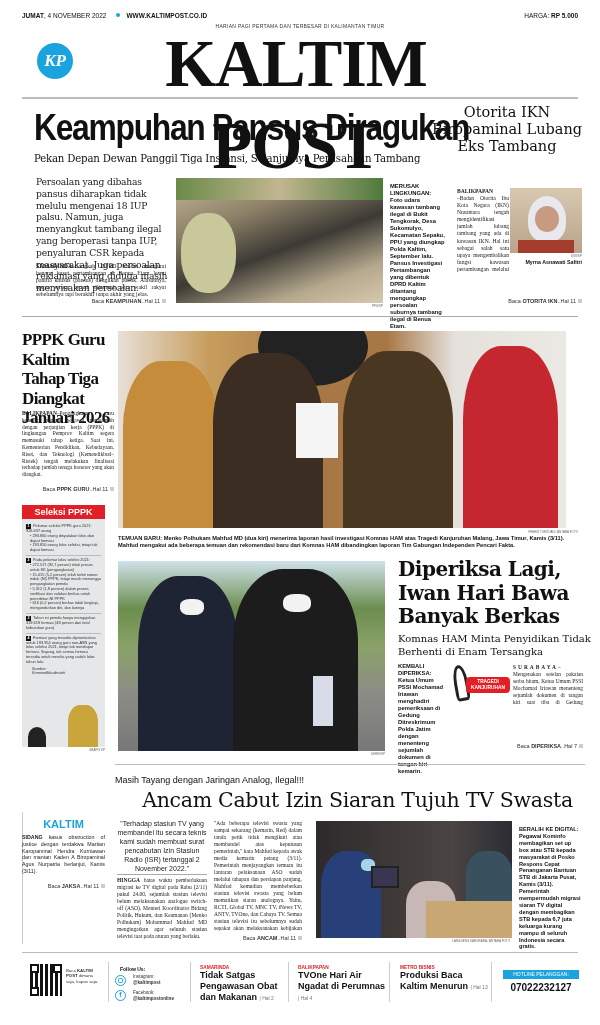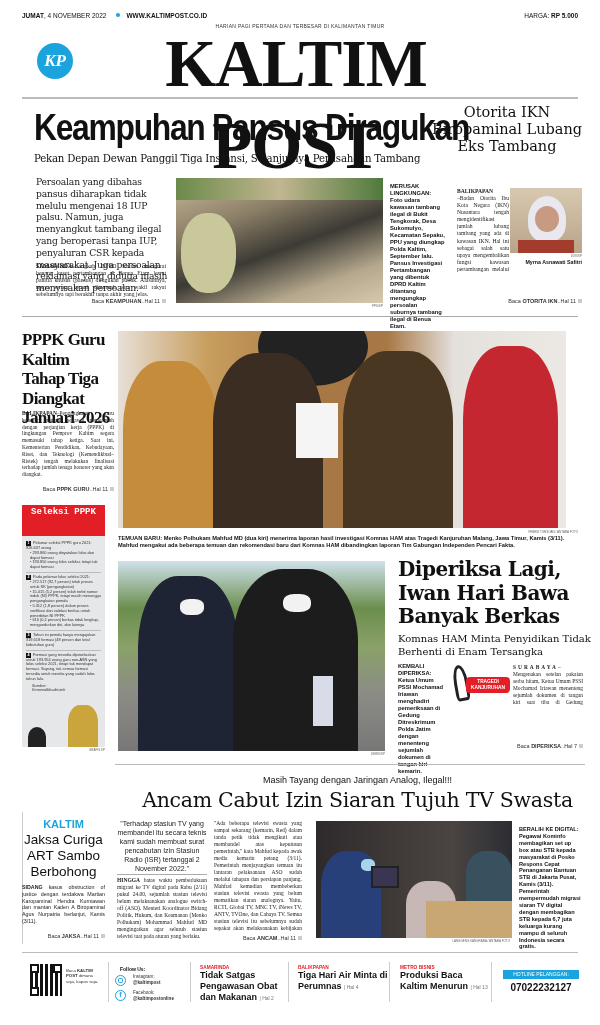--- a/index.html
+++ b/index.html
@@ -20,29 +20,29 @@
 .body-sm b{font-weight:bold}
 .baca{font-family:"Liberation Sans",sans-serif;font-size:5.5px;color:#333;text-align:right}
 .baca b{font-weight:bold}
 .baca .sq{display:inline-block;width:4px;height:4px;background:#ccc;margin-left:2px}
 .photo{background:#777;overflow:hidden;position:absolute}
 .cap{font-family:"Liberation Sans",sans-serif;font-weight:bold;font-size:5.8px;line-height:7px;color:#111}
 .credit{font-family:"Liberation Sans",sans-serif;font-size:3px;color:#666;text-align:right}
 .otorita-title{left:432px;top:104px;width:150px;text-align:center;font-family:"DejaVu Serif",serif;font-size:14.5px;line-height:17px}
 .pppk-title{left:22px;top:330px;width:92px;font-family:"Liberation Serif",serif;font-weight:bold;font-size:17px;line-height:19.5px;letter-spacing:-.6px}
 .infobox{left:22px;top:505px;width:83px;height:242px;background:#e6e7e8}
-.infobox .hd{background:#e21f26;color:#fff;font-family:Liberation Mono, monospace;font-weight:bold;font-size:9px;text-align:center;height:31px;line-height:14px}
+.infobox .hd{background:#e21f26;color:#fff;font-family:Liberation Sans, sans-serif;font-weight:bold;font-size:9px;text-align:center;height:14px;line-height:14px}
 .infobox .items{padding:3px 4px;font-family:"Liberation Sans",sans-serif;font-size:3.9px;line-height:4.8px;color:#333}
 .infobox .num{display:inline-block;background:#111;color:#fff;font-weight:bold;width:5px;height:5px;text-align:center;line-height:5px;font-size:3.6px;margin-right:2px;vertical-align:top}
 .infobox .blk{border-bottom:.5px solid #bbb;padding:2px 0}
 .infobox ul{list-style:none;padding-left:4px}
 .infobox li:before{content:"• "}
 .diperiksa-title{left:398px;top:558px;width:200px;font-family:"DejaVu Serif",serif;font-weight:bold;font-size:20px;line-height:23.5px;letter-spacing:-.5px}
 .diperiksa-sub{left:398px;top:632px;width:200px;font-family:"DejaVu Serif",serif;font-size:10px;line-height:13px}
-.ancam-kicker{left:115px;top:775px;width:485px;text-align:center;font-family:"Liberation Sans",sans-serif;font-size:9px}
+.ancam-kicker{left:115px;top:775px;width:485px;font-family:"Liberation Sans",sans-serif;font-size:9px}
 .ancam-title{left:115px;top:788px;width:485px;text-align:center;font-family:"DejaVu Serif",serif;font-size:20.5px;letter-spacing:-.3px}
 .hukum-box{left:22px;top:818px;width:83px;height:132px}
 .hukum-kicker{font-family:"Liberation Sans",sans-serif;font-weight:bold;font-size:11px;color:#1aa3dd;text-align:center}
 .hukum-title{font-family:"Liberation Sans",sans-serif;font-size:13.5px;line-height:16px;text-align:center;color:#111;margin-top:2px}
 .quote{left:117px;top:819px;width:90px;font-family:"Liberation Sans",sans-serif;font-size:7px;line-height:9px;text-align:center;color:#222}
 .footer-item{position:absolute;top:965px;font-family:"Liberation Sans",sans-serif}
 .footer-kicker{font-size:4.8px;color:#e21f26;font-weight:bold}
 .footer-title{font-size:9px;font-weight:bold;line-height:11px;color:#111}
 .footer-title .hal{font-weight:normal;font-size:5px;color:#777}
 .vsep{position:absolute;top:962px;width:1px;height:40px;background:#ccc}
@@ -156,21 +156,20 @@
 <div class="abs baca" style="left:452px;top:743px;width:131px"><span>Baca </span><b>DIPERIKSA</b><span>..Hal 7</span><span class="sq"></span></div>
 
 <div class="abs" style="left:115px;top:764px;width:470px;height:1px;background:#bbb"></div>
 
 <div class="abs ancam-kicker">Masih Tayang dengan Jaringan Analog, Ilegal!!!</div>
 <div class="abs ancam-title">Ancam Cabut Izin Siaran Tujuh TV Swasta</div>
 
 <div class="abs" style="left:22px;top:812px;width:1px;height:132px;background:#ccc"></div>
 <div class="abs hukum-box">
   <div class="hukum-kicker">KALTIM</div>
-  <div class="hukum-title">Jaksa Curiga ART Sambo Berbohong</div>
   <div style="font-family:'Liberation Sans',sans-serif;font-size:5.3px;line-height:6.8px;color:#222;margin-top:4px;text-align:justify"><b>SIDANG</b><span> kasus obstruction of justice dengan terdakwa Martian Karopaminal Hendra Kurniawan dan mantan Kaden A Biropaminal Agus Nurpatria berlanjut, Kamis (3/11).</span></div>
   <div class="baca" style="margin-top:8px"><span>Baca </span><b>JAKSA</b><span>..Hal 11</span><span class="sq"></span></div>
 </div>
 
 <div class="abs quote">"Terhadap stasiun TV yang membandel itu secara teknis kami sudah membuat surat pencabutan Izin Stasiun Radio (ISR) tertanggal 2 November 2022."</div>
 <div class="abs" style="left:117px;top:874px;width:90px;height:1px;background:#aaa"></div>
 <div class="abs body-sm" style="left:117px;top:877px;width:90px;font-size:5.5px;line-height:7px"><b>HINGGA</b><span> batas waktu pemberlakuan migrasi ke TV digital pada Rabu (2/11) pukul 24.00, sejumlah stasiun televisi belum melaksanakan analogue switch-off (ASO). Menteri Koordinator Bidang Politik, Hukum, dan Keamanan (Menko Polhukam) Mohammad Mahfud MD mengingatkan agar seluruh stasiun televisi taat pada aturan yang berlaku.</span></div>
 <div class="abs body-sm" style="left:214px;top:820px;width:88px;font-size:5.5px;line-height:7px;height:112px;overflow:hidden">"Ada beberapa televisi swasta yang sampai sekarang (kemarin, Red) dalam tanda petik tidak mengikuti atau membandel atas keputusan pemerintah," kata Mahfud kepada awak media kemarin petang (3/11). Pemerintah menjayangkan temuan itu lantaran pelaksanaan ASO sudah melalui tahapan dan persiapan panjang. Mahfud kemudian membeberkan stasiun televisi swasta yang belum mematikan siaran analognya. Yaitu, RCTI, Global TV, MNC TV, iNews TV, ANTV, TVOne, dan Cahaya TV. Semua stasiun televisi itu sebelumnya sudah sepakat akan melaksanakan kebijakan ASO.</div>
 <div class="abs baca" style="left:214px;top:935px;width:88px"><span>Baca </span><b>ANCAM</b><span>..Hal 11</span><span class="sq"></span></div>
 
@@ -204,21 +203,21 @@
 <div class="abs" style="left:133px;top:990px;font-family:'Liberation Sans',sans-serif;font-size:4.6px;line-height:5.6px;color:#333"><span>Facebook:</span><br><b>@kaltimpostonline</b></div>
 <div class="vsep" style="left:190px"></div>
 
 <div class="footer-item" style="left:200px;width:90px">
   <div class="footer-kicker">SAMARINDA</div>
   <div class="footer-title"><span>Tidak Satgas Pengawasan Obat dan Makanan</span> <span class="hal">| Hal 2</span></div>
 </div>
 <div class="vsep" style="left:288px"></div>
 <div class="footer-item" style="left:298px;width:90px">
   <div class="footer-kicker">BALIKPAPAN</div>
-  <div class="footer-title"><span>Tiga Hari Air Minta di Perumnas</span> <span class="hal">| Hal 4</span></div>
+  <div class="footer-title"><span>TVOne Hari Air Ngadat di Perumnas</span> <span class="hal">| Hal 4</span></div>
 </div>
 <div class="vsep" style="left:389px"></div>
 <div class="footer-item" style="left:400px;width:90px">
   <div class="footer-kicker">METRO BISNIS</div>
   <div class="footer-title"><span>Produksi Baca Kaltim Menurun</span> <span class="hal">| Hal 13</span></div>
 </div>
 <div class="vsep" style="left:491px"></div>
 
 <div class="abs" style="left:503px;top:970px;width:76px;height:9px;background:#1aa3dd;color:#fff;font-family:'Liberation Sans',sans-serif;font-size:5px;text-align:center;line-height:9px">HOTLINE PELANGGAN:</div>
 <div class="abs" style="left:503px;top:982px;width:76px;text-align:center;font-family:'Liberation Sans',sans-serif;font-weight:bold;font-size:10px">07022232127</div>

